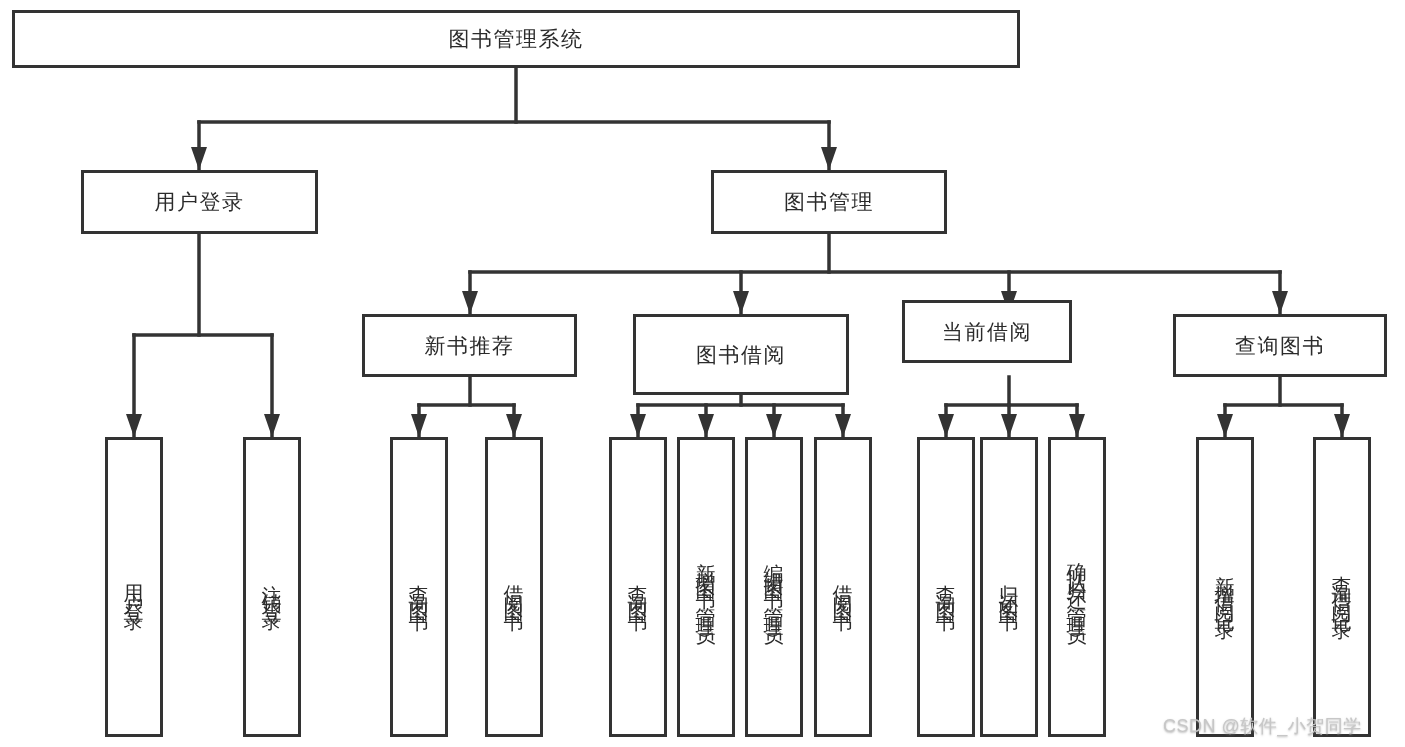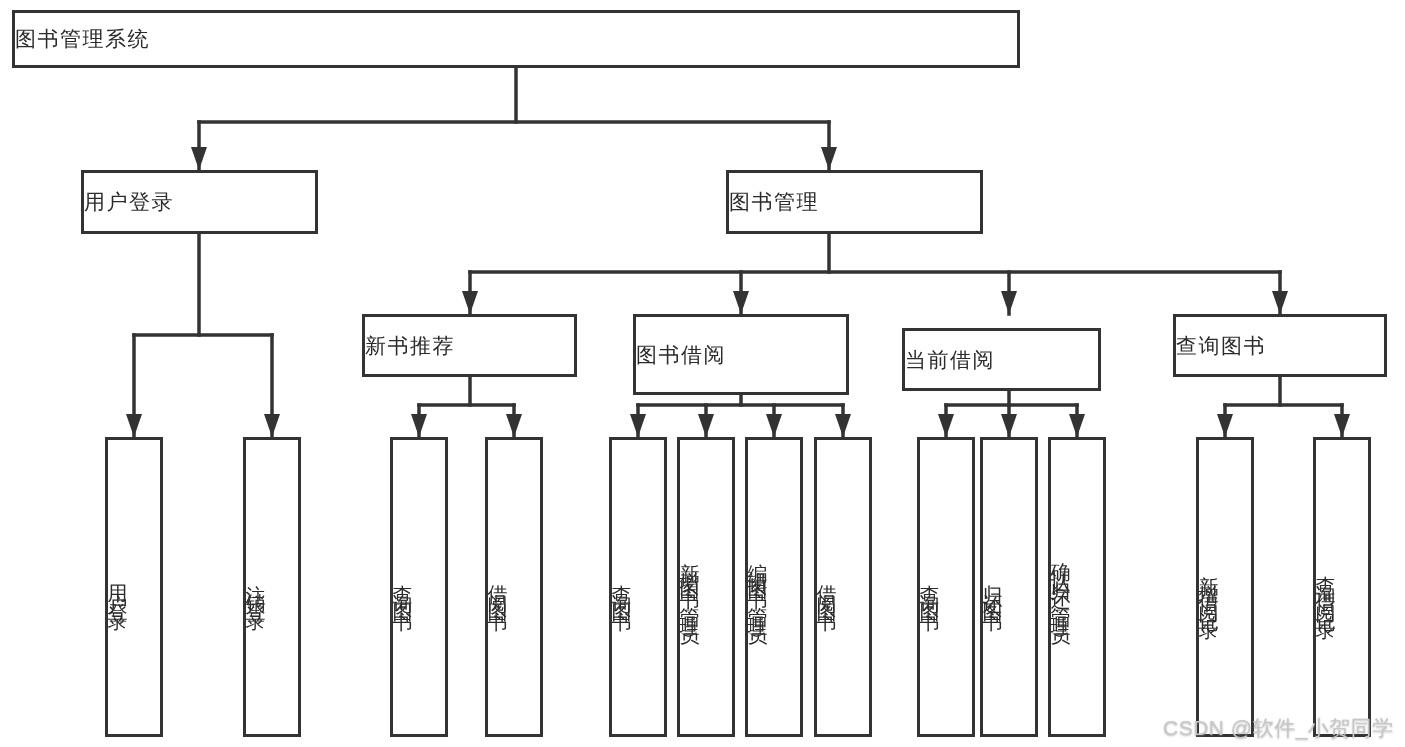--- a/index.html
+++ b/index.html
@@ -7,37 +7,37 @@
     position:relative;
     width:1405px;height:747px;
     background:#ffffff;
     font-family:"Liberation Sans", sans-serif;
     overflow:hidden;
   }
   .wires{position:absolute;left:0;top:0;z-index:1;}
   .node{
     position:absolute;z-index:2;box-sizing:border-box;
     background:#ffffff;border:3px solid #333333;
-    display:flex;align-items:center;
+    display:flex;align-items:center;justify-content:center;
     color:#2b2b2b;
   }
   .node.h .lbl{
     font-size:21px;letter-spacing:1.5px;white-space:nowrap;
   }
   .node.v .lbl{
     writing-mode:vertical-rl;
     text-orientation:mixed;
     font-size:20px;line-height:1;
     letter-spacing:0.45em;
     white-space:nowrap;
   }
   .watermark{
     position:absolute;z-index:3;
     left:1163px;top:714px;
-    font-size:21px;letter-spacing:0.5px;white-space:nowrap;
+    font-size:18px;letter-spacing:0.5px;white-space:nowrap;
     color:#c7c7c7;
     text-shadow:0 1px 2px rgba(130,130,130,0.55);
   }
 </style>
 </head>
 <body>
 
 <div class="canvas">
 
   <svg class="wires" width="1405" height="747" viewBox="0 0 1405 747">
@@ -90,31 +90,31 @@
     </g>
   </svg>
 
   <div class="node h" style="left:12px;top:10px;width:1008px;height:58px">
     <span class="lbl">图书管理系统</span>
   </div>
 
   <div class="node h" style="left:81px;top:170px;width:237px;height:64px">
     <span class="lbl">用户登录</span>
   </div>
-  <div class="node h" style="left:726px;top:170px;width:257px;height:64px">
+  <div class="node h" style="left:711px;top:170px;width:236px;height:64px">
     <span class="lbl">图书管理</span>
   </div>
 
   <div class="node h" style="left:362px;top:314px;width:215px;height:63px">
     <span class="lbl">新书推荐</span>
   </div>
   <div class="node h" style="left:633px;top:314px;width:216px;height:81px">
     <span class="lbl">图书借阅</span>
   </div>
-  <div class="node h" style="left:902px;top:328px;width:199px;height:63px">
+  <div class="node h" style="left:902px;top:300px;width:170px;height:63px">
     <span class="lbl">当前借阅</span>
   </div>
   <div class="node h" style="left:1173px;top:314px;width:214px;height:63px">
     <span class="lbl">查询图书</span>
   </div>
 
   <div class="node v" style="left:105px;top:437px;width:58px;height:300px">
     <span class="lbl">用户登录</span>
   </div>
   <div class="node v" style="left:243px;top:437px;width:58px;height:300px">

